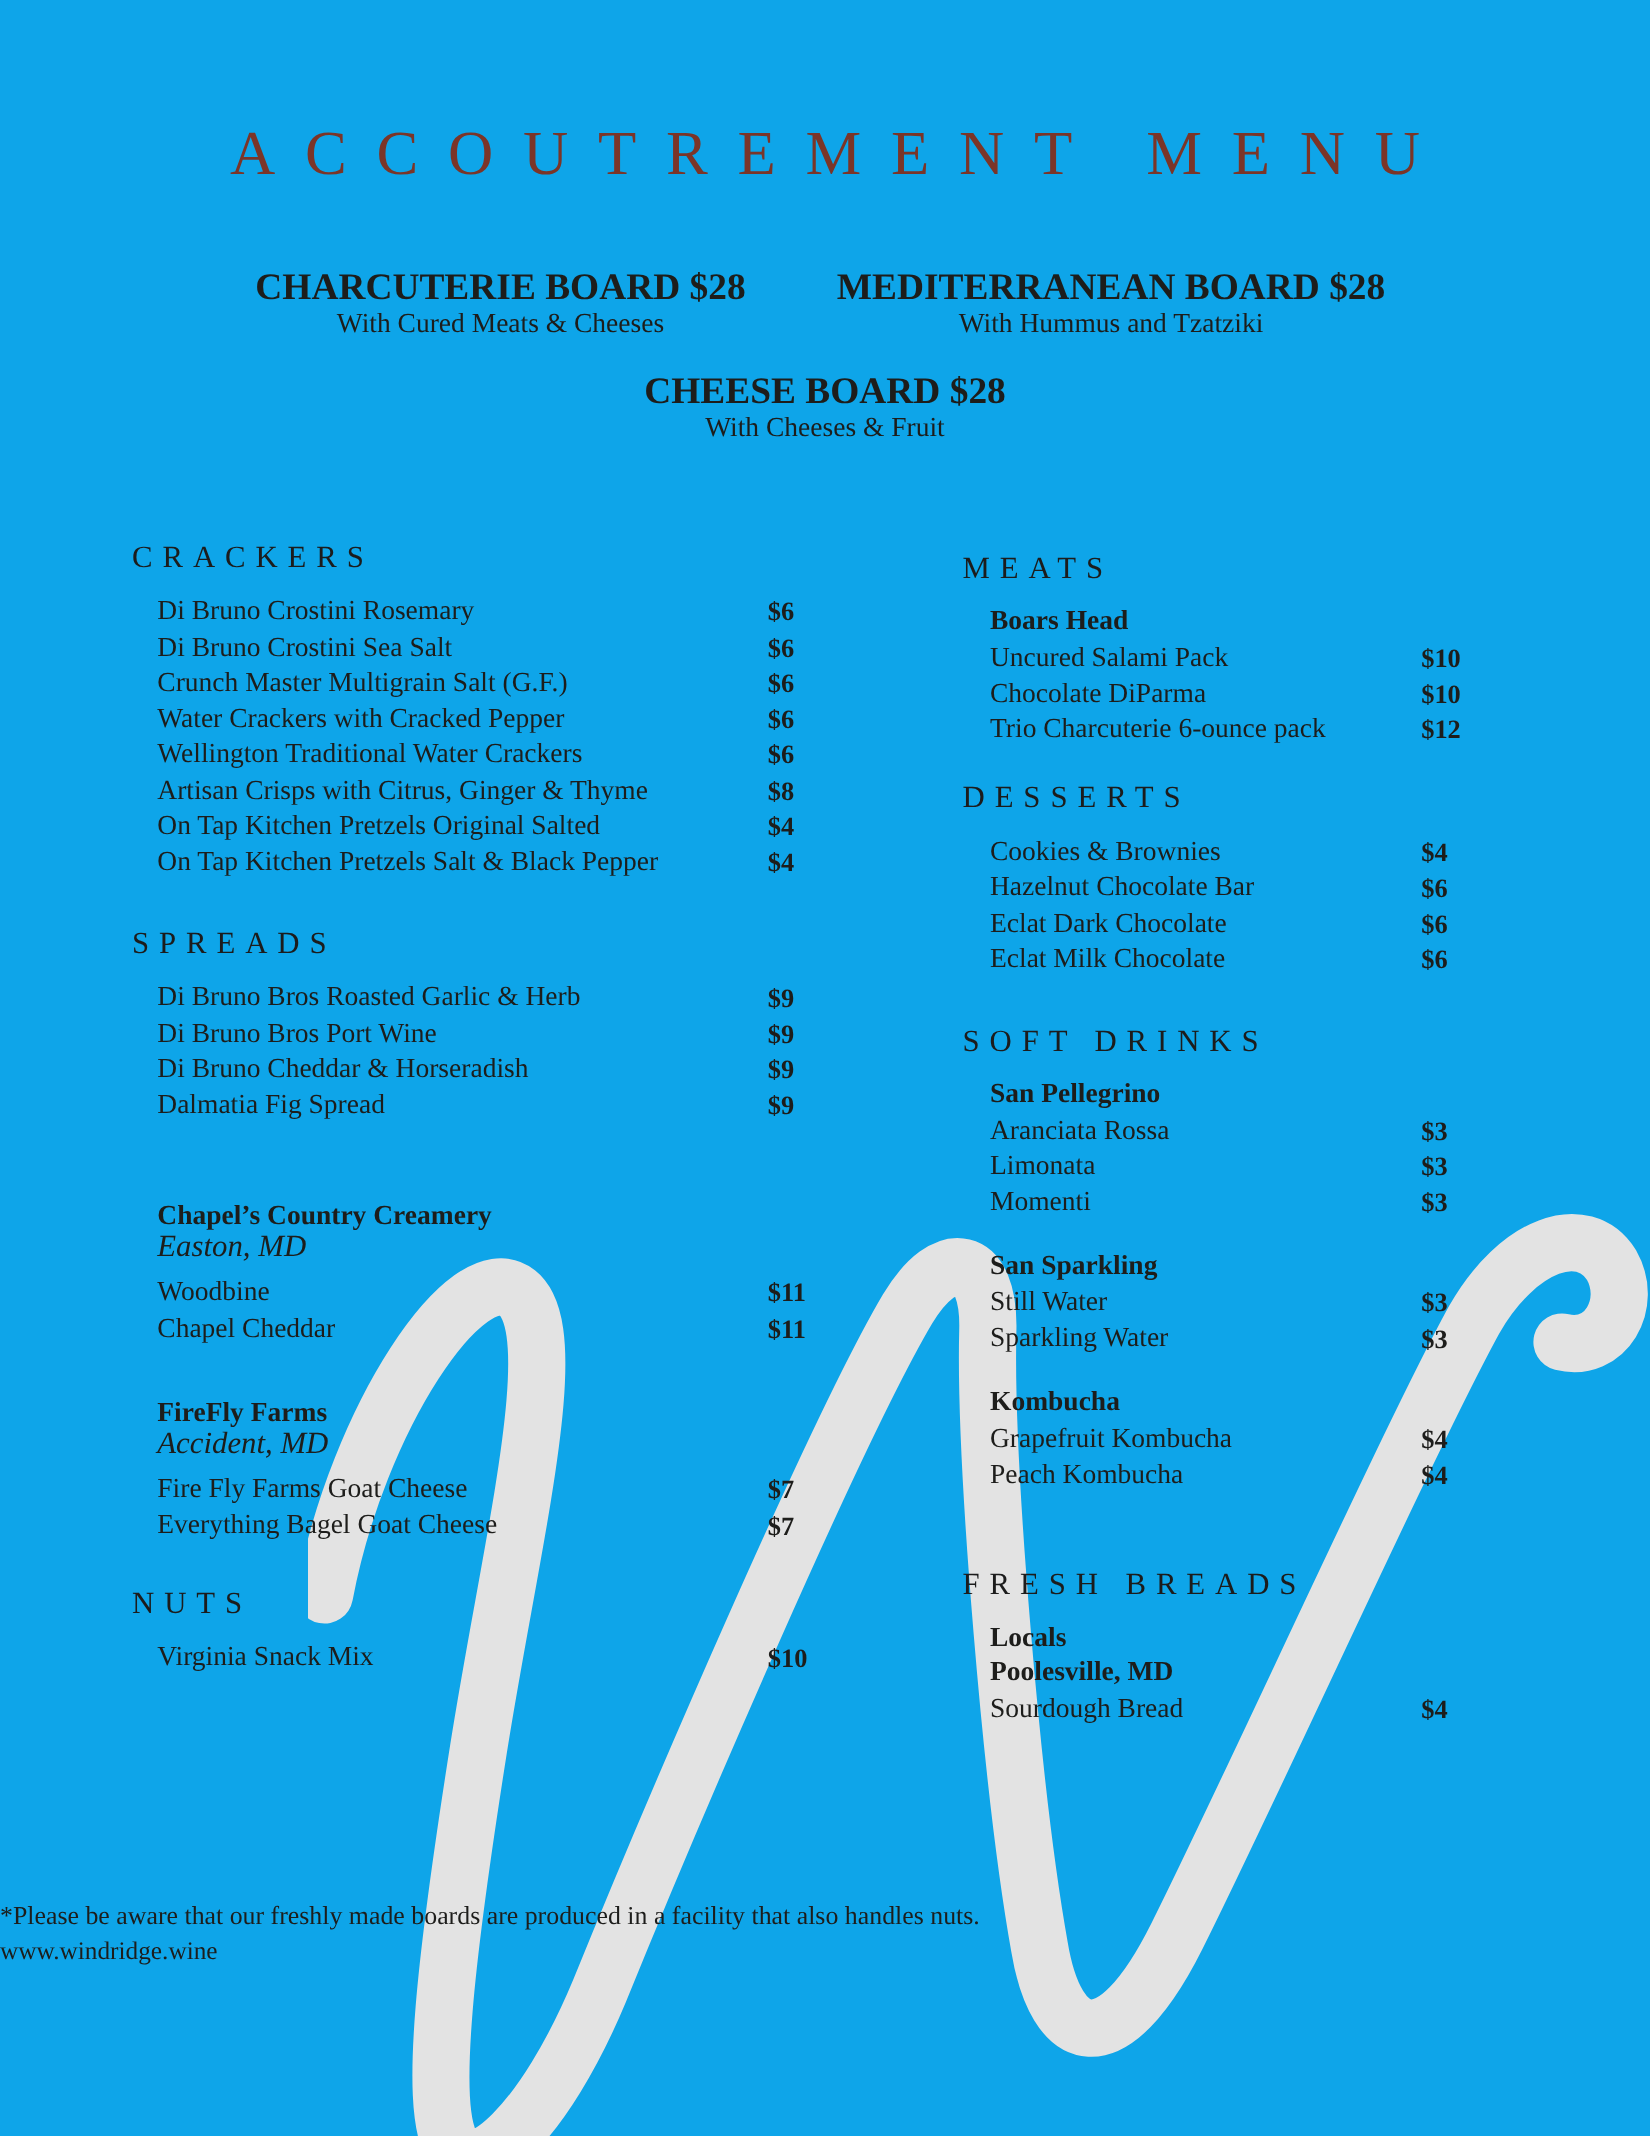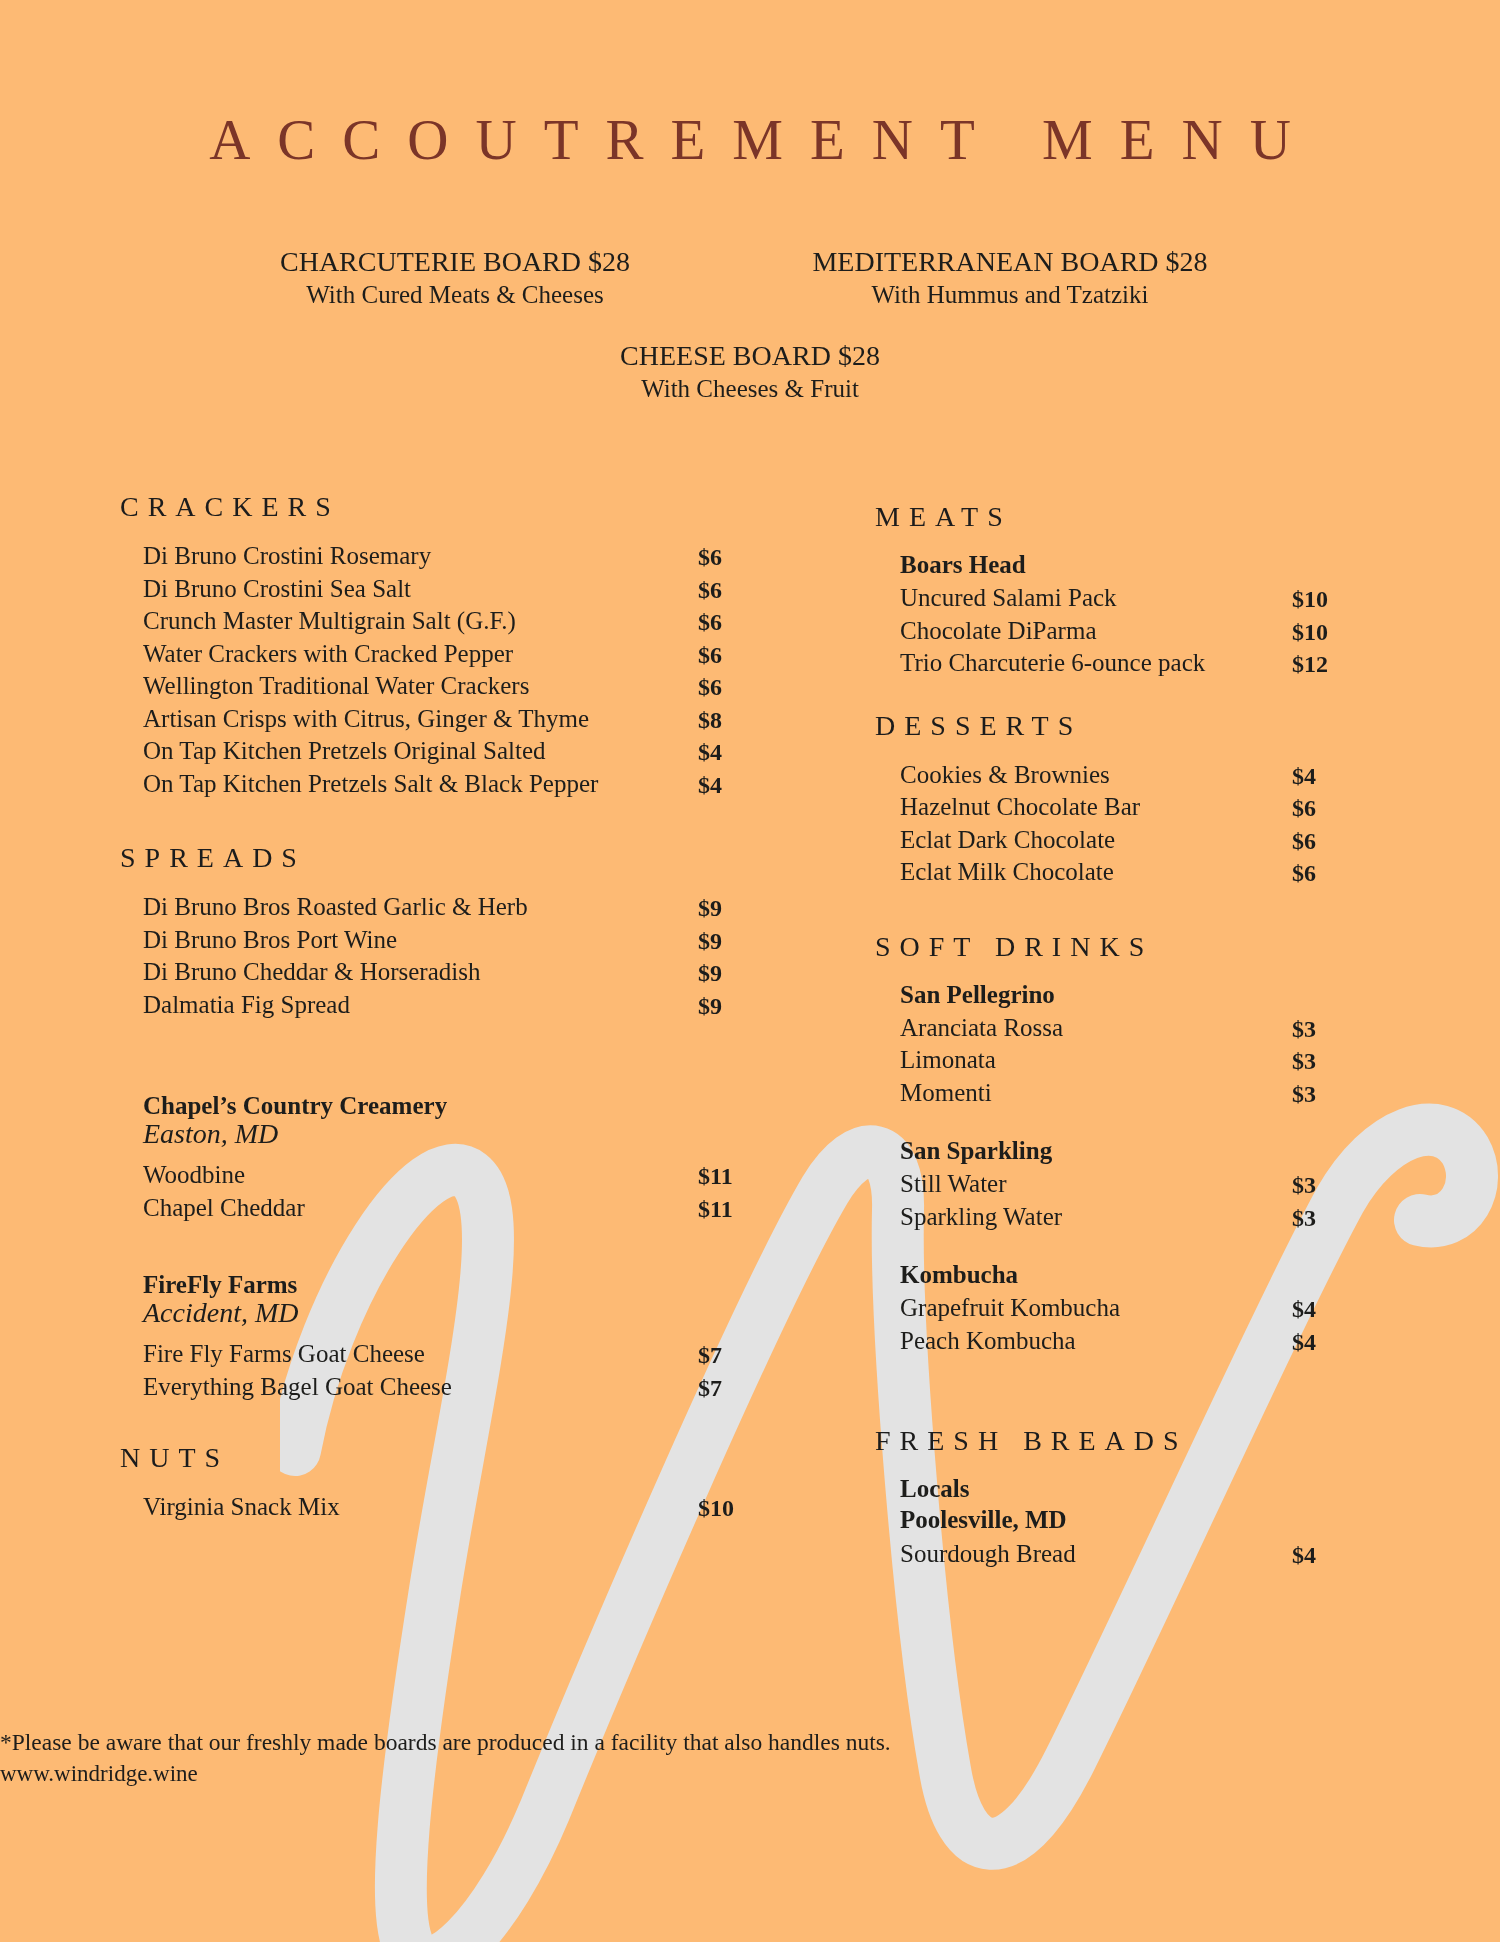--- a/index.html
+++ b/index.html
@@ -1,35 +1,35 @@
 <!DOCTYPE html>
 <html style="--accent: #7b3528; --text: #1d1d1b;"><head>
 <meta charset="utf-8">
 <style>
   html,body { margin:0; padding:0; background:#888; }
   .page {
     position:relative; width:1500px; height:1942px; margin:0 auto;
-    background:#fdba74; overflow:hidden;
+    background:#0ea5e9; overflow:hidden;
     font-family:"Liberation Serif", serif; color:var(--text, #1d1d1b);
   }
   .watermark { position:absolute; left:280px; top:1070px; width:1290px; height:1000px; z-index:0; }
   .content { position:absolute; inset:0; z-index:1; }
 
   .title {
     position:absolute; top:108px; left:0; width:100%;
     text-align:center; font-size:57px; font-weight:400;
     letter-spacing:27px; color:var(--accent, #7b3528); white-space:nowrap;
     margin:0; line-height:64px; text-indent:27px;
   }
 
   .boards-row { position:absolute; top:246px; left:0; width:100%; }
   .board { position:absolute; text-align:center; }
   .board-0 { left:180px; width:550px; }
   .board-1 { left:760px; width:500px; }
-  .board-name { font-size:28px; font-weight:400; line-height:32px; }
+  .board-name { font-size:34px; font-weight:700; line-height:32px; }
   .board-sub  { font-size:25px; line-height:30px; margin-top:2px;font-family:Liberation Serif, serif; }
   .board-center { position:absolute; top:340px; left:0; width:100%; text-align:center; }
 
   .col { position:absolute; top:468px;margin-top:24px; }
   .col-left  { left:120px; width:648px; }
   .col-right { left:875px; width:478px; }
 
   .sec-header { font-size:28px; font-weight:400; letter-spacing:9px; line-height:30px; color:#1c1c1c; }
 
   .col-left  .section + .section { margin-top:43px; }

